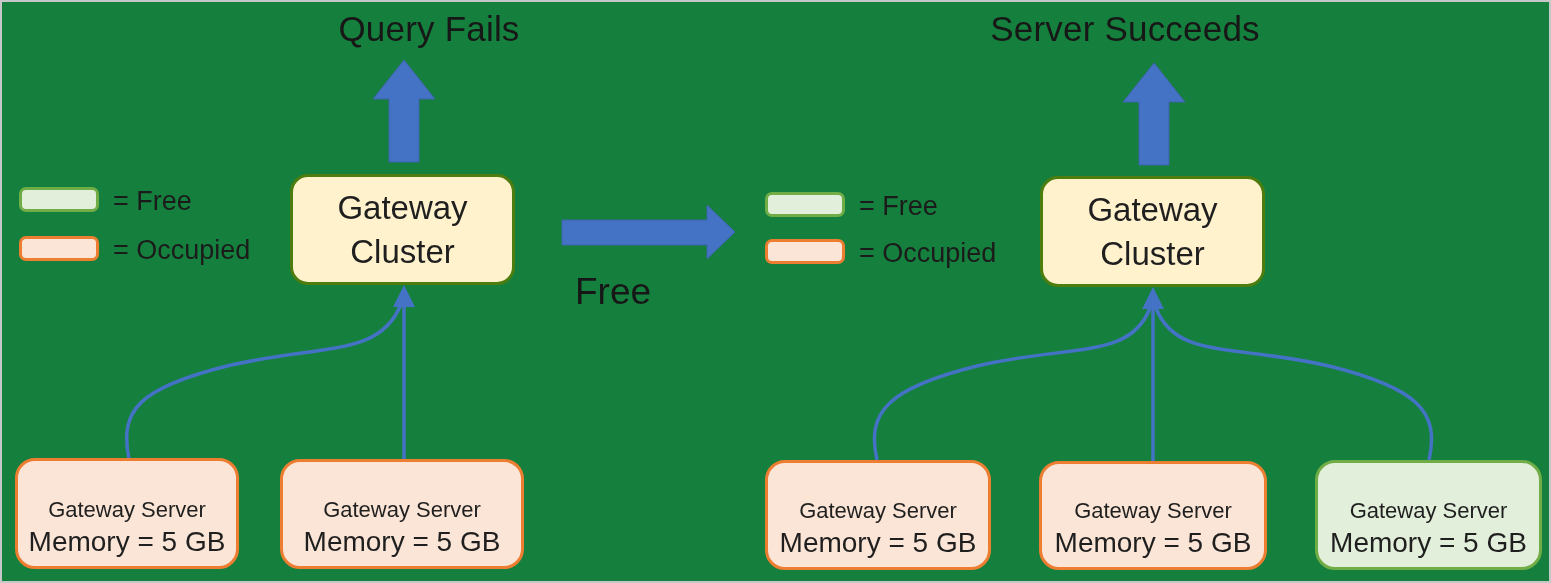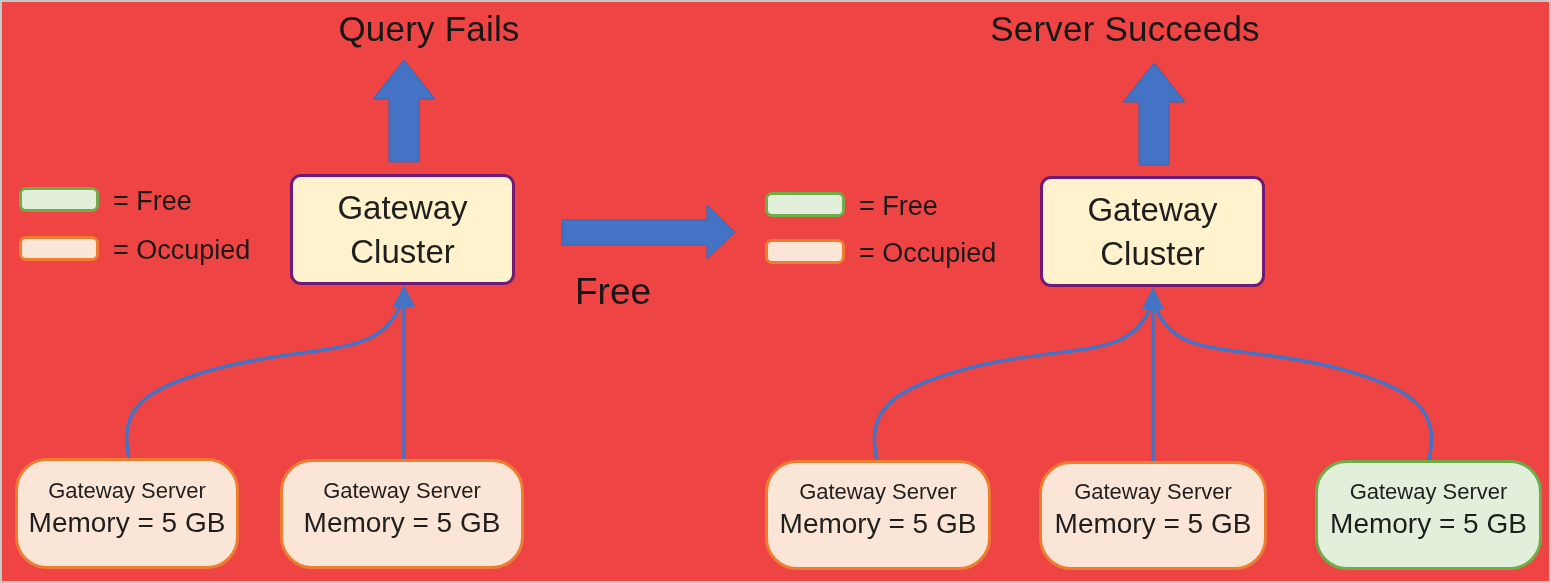--- a/index.html
+++ b/index.html
@@ -6,57 +6,57 @@
   html, body { background: #ffffff; }
   body {
     width: 1551px; height: 583px;
     font-family: "Liberation Sans", "DejaVu Sans", sans-serif;
     color: #1b1b1b;
     overflow: hidden;
   }
   .canvas {
     position: relative;
     width: 1551px; height: 583px;
-    background: #ef4444;
+    background: #15803d;
     border: 2px solid #c7c7c7;
   }
   .abs { position: absolute; }
 
   .diagram-title {
     font-size: 35px;
     letter-spacing: 0.2px;
     text-align: center;
     white-space: nowrap;
     color: #171717;
   }
 
   .cluster-box {
     background: #FFF2CC;
-    border: 3px solid #701a75;
-    border-radius: 11px;
+    border: 3px solid #4d7c0f;
+    border-radius: 18px;
     display: flex;
     flex-direction: column;
     align-items: center;
     justify-content: center;
     text-align: center;
     font-size: 33px;
     line-height: 44px;
     color: #1f1f1f;
   }
 
   .server-box {
     background: #FBE5D6;
     border: 3px solid #ED7D31;
-    border-radius: 32px;
+    border-radius: 20px;
     display: flex;
     flex-direction: column;
     align-items: center;
     justify-content: flex-end;
     text-align: center;
-    padding-bottom: 27px;
+    padding-bottom: 8px;
     color: #1f1f1f;
   }
   .server-box.free {
     background: #E2EFDA;
     border-color: #70AD47;
   }
   .server-line1 { font-size: 22px; line-height: 30px; }
   .server-line2 { font-size: 28px; line-height: 33px; }
 
   .legend-swatch {

